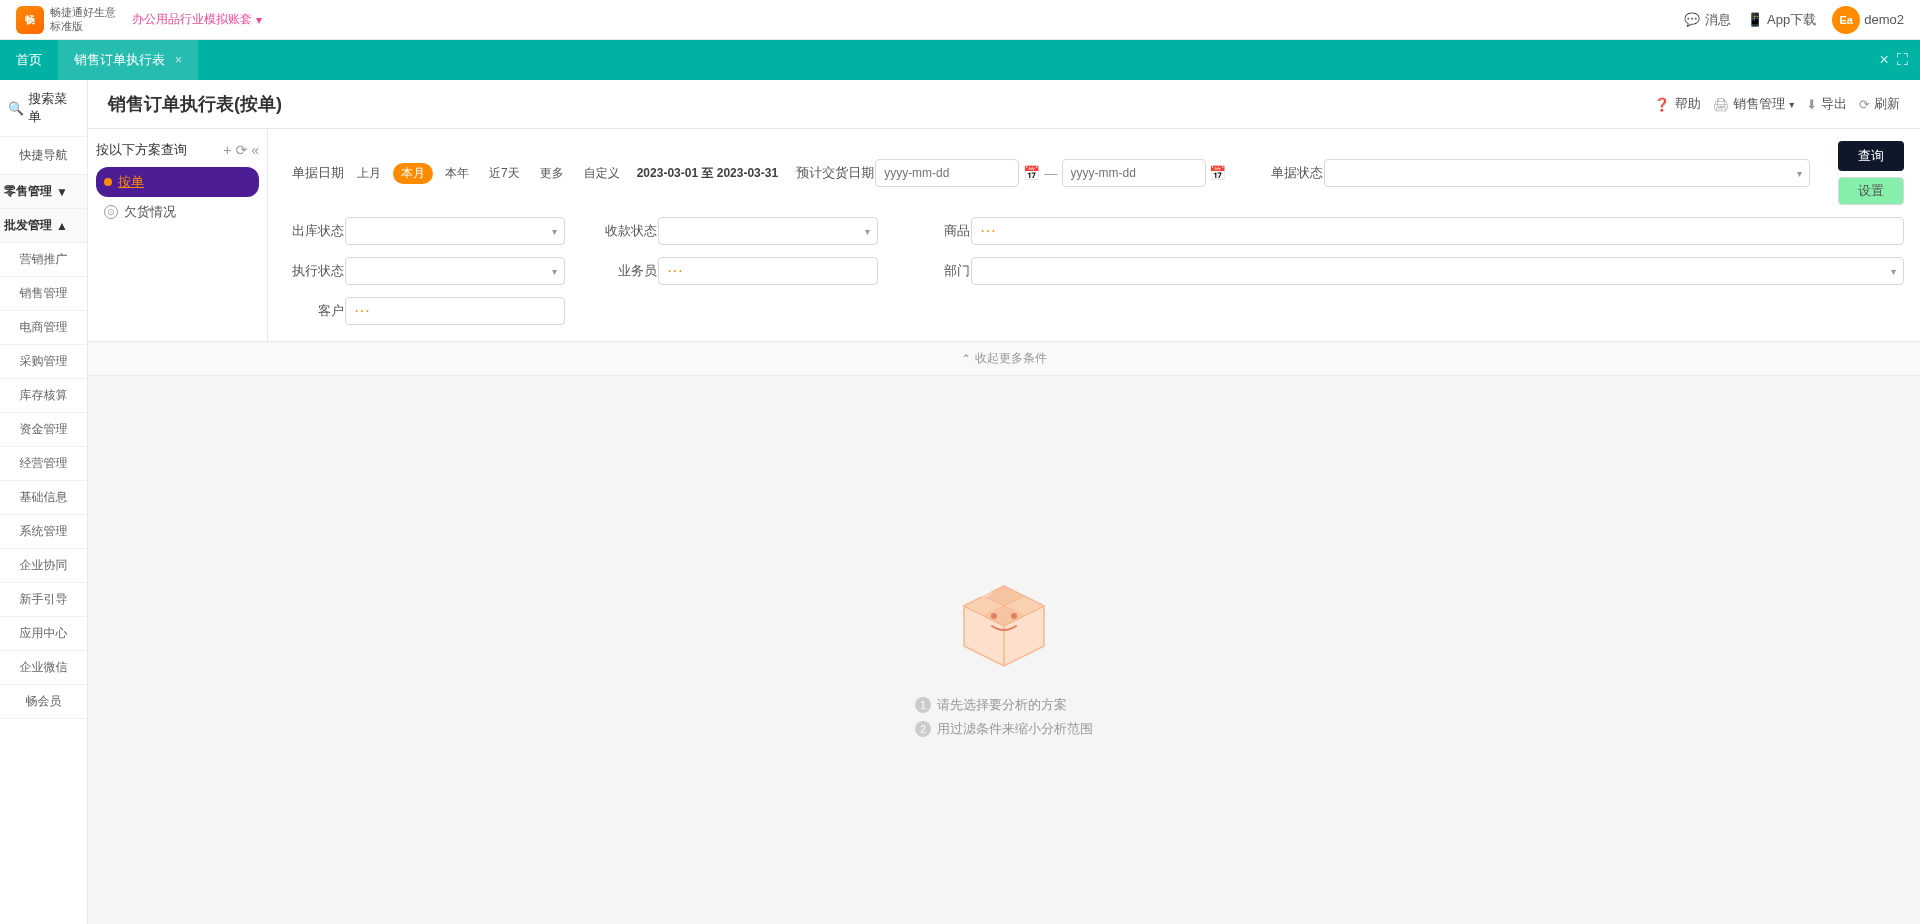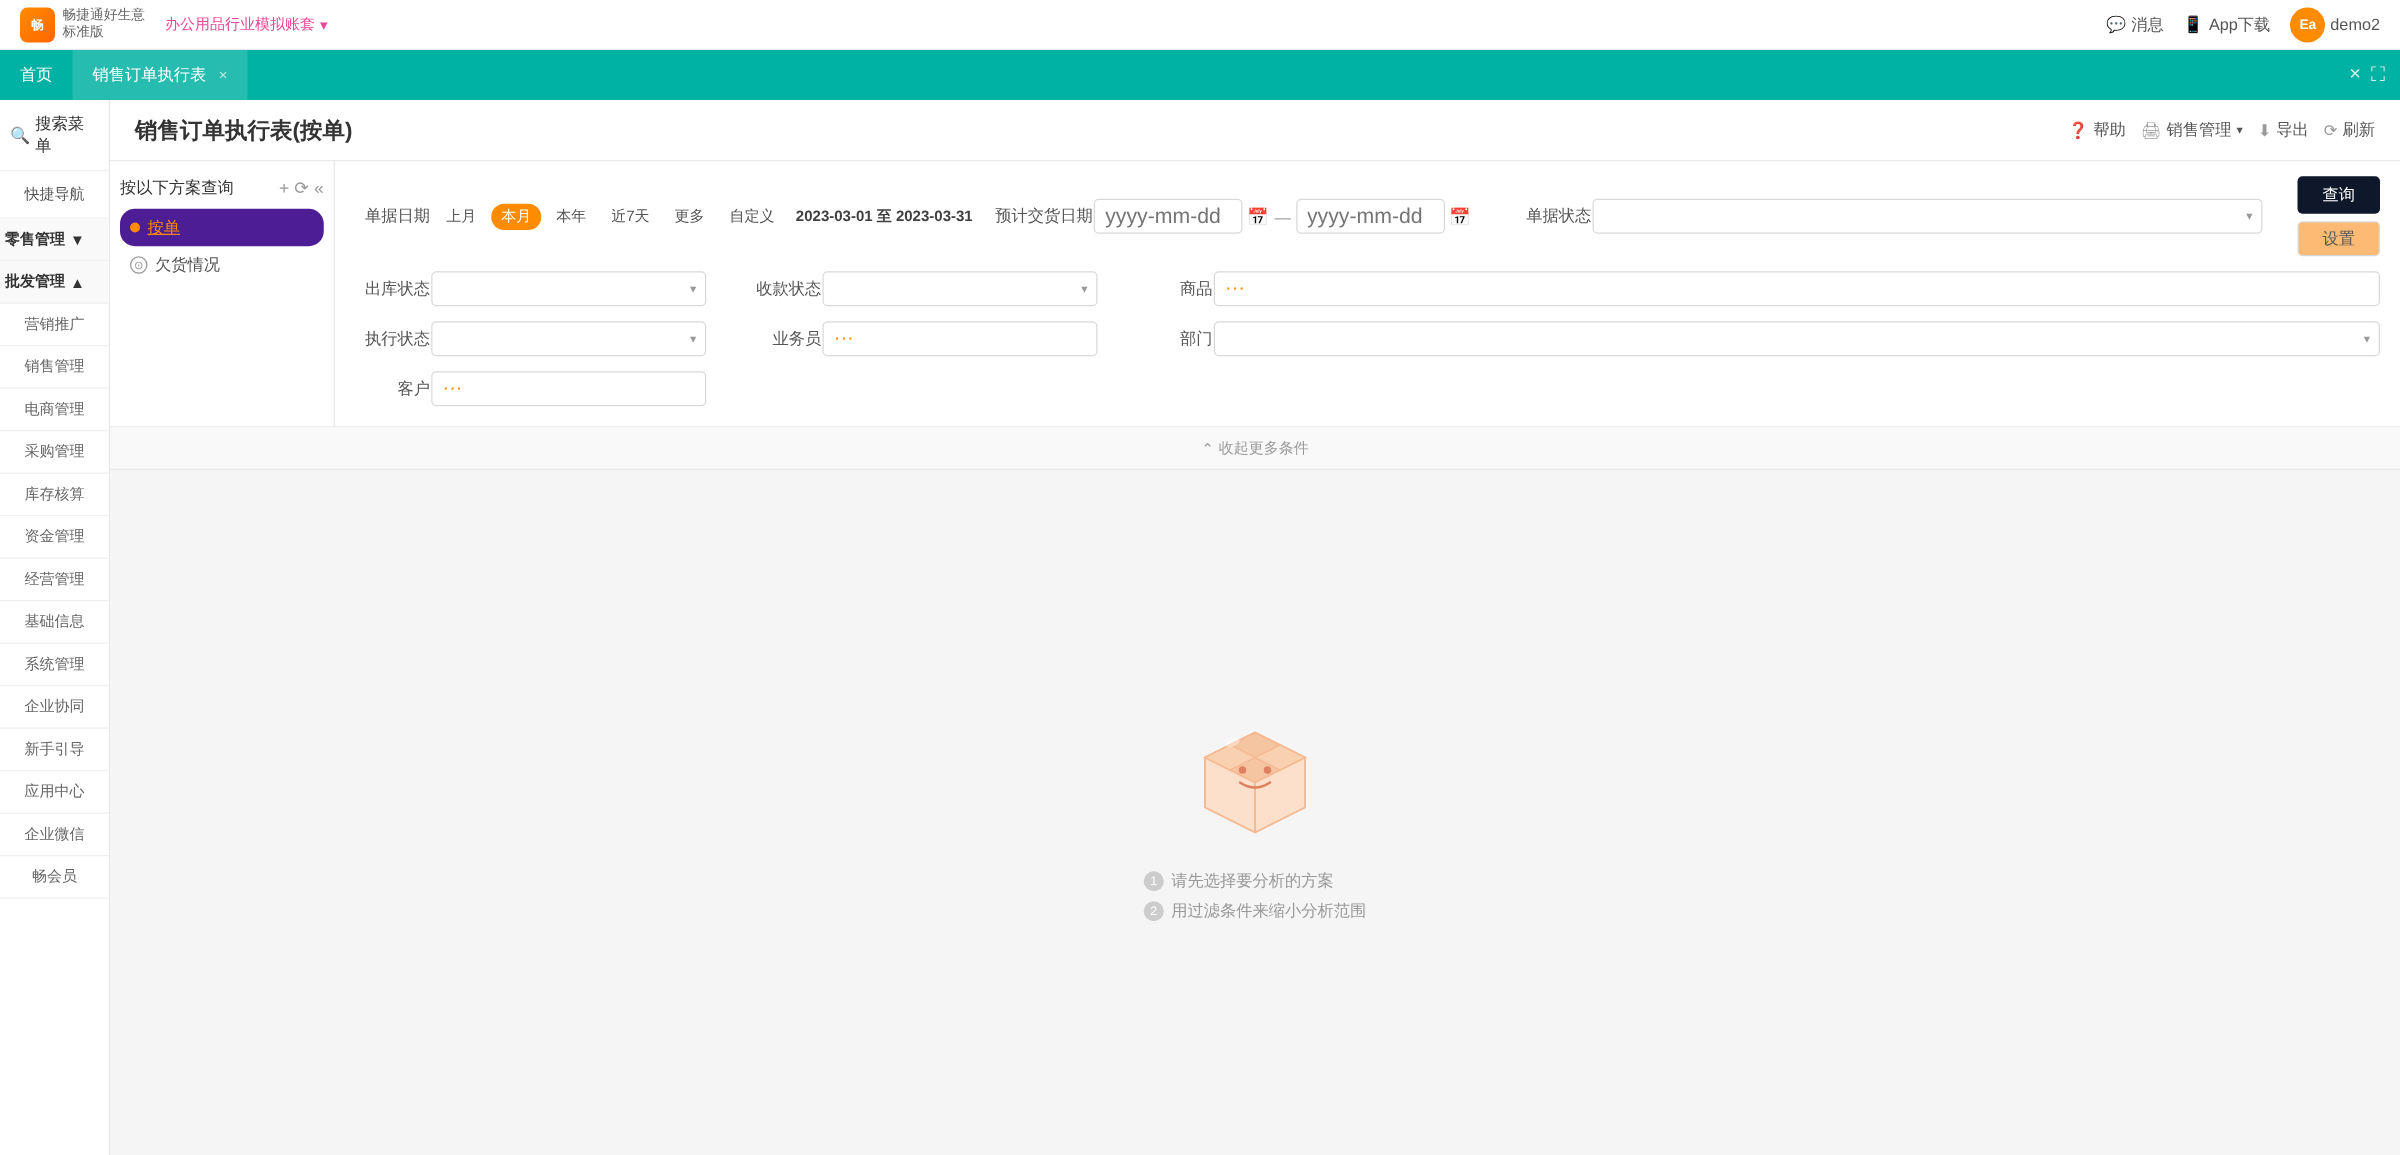--- a/index.html
+++ b/index.html
@@ -59,29 +59,29 @@
 
     
     .filter-form { flex: 1; padding: 12px 16px; }
     .filter-row { display: flex; align-items: center; margin-bottom: 12px; gap: 16px; }
     .filter-field { display: flex; align-items: center; gap: 1px; }
     .filter-label { color: #555; font-size: 13px; white-space: nowrap; min-width: 60px; text-align: right; }
     .filter-select { height: 28px; border: 1px solid #d9d9d9; border-radius: 4px; padding: 0 8px; font-size: 13px; color: #999; background: #fff; min-width: 200px; appearance: none; cursor: pointer; position: relative; }
     .filter-select-wrap { position: relative; display: inline-flex; align-items: center; }
     .filter-select-wrap .chevron { position: absolute; right: 8px; color: #999; pointer-events: none; font-size: 10px; }
     .date-range { display: flex; align-items: center; gap: 4px; }
-    .date-input { height: 28px; border: 1px solid #d9d9d9; border-radius: 4px; padding: 0 8px; font-size: 17px; color: #999; background: #fff; width: 119px; }
+    .date-input { height: 28px; border: 1px solid #d9d9d9; border-radius: 4px; padding: 0 8px; font-size: 12px; color: #999; background: #fff; width: 144px; }
     .date-icon { color: #ff8c00; font-size: 14px; cursor: pointer; }
     .date-sep { color: #999; }
     .date-quick { display: flex; align-items: center; gap: 4px; margin-left: 4px; }
     .date-quick-btn { padding: 2px 8px; font-size: 12px; color: #555; cursor: pointer; border-radius: 3px; }
     .date-quick-btn.active-q { background: #ff8c00; color: white; border-radius: 12px; }
     .date-range-text { font-size: 12px; color: #404040; margin-left: 8px; font-weight: bold; }
     .btn-query { background: #0f172a; color: white; border: none; border-radius: 4px; padding: 6px 20px; font-size: 13px; cursor: pointer; white-space: nowrap; }
-    .btn-settings { border: 1px solid #d9d9d9; background: #fdba74; color: #555; border-radius: 4px; padding: 4px 0; font-size: 13px; cursor: pointer; white-space: nowrap; }
+    .btn-settings { border: 1px solid #d9d9d9; background: #86efac; color: #555; border-radius: 4px; padding: 4px 0; font-size: 13px; cursor: pointer; white-space: nowrap; }
 
     .collapse-bar { display: flex; justify-content: center; align-items: center; padding: 8px; background: #f9f9f9; border-bottom: 1px solid #e8e8e8; cursor: pointer; color: #999; font-size: 12px; gap: 4px; }
 
     
     .main-content { flex: 1; display: flex; flex-direction: column; overflow: auto; position: relative; background: #f5f5f5; }
     .empty-state { display: flex; flex-direction: column; align-items: center; justify-content: center; flex: 1; padding: 60px; }
     .empty-icon { width: 120px; height: 120px; margin-bottom: 20px; position: relative; }
     .empty-text-list { list-style: none; color: #999; font-size: 13px; }
     .empty-text-list li { margin-bottom: 6px; display: flex; align-items: center; gap: 6px; }
     .step-num { width: 16px; height: 16px; border-radius: 50%; background: #ccc; display: flex; align-items: center; justify-content: center; font-size: 10px; color: white; flex-shrink: 0; }

